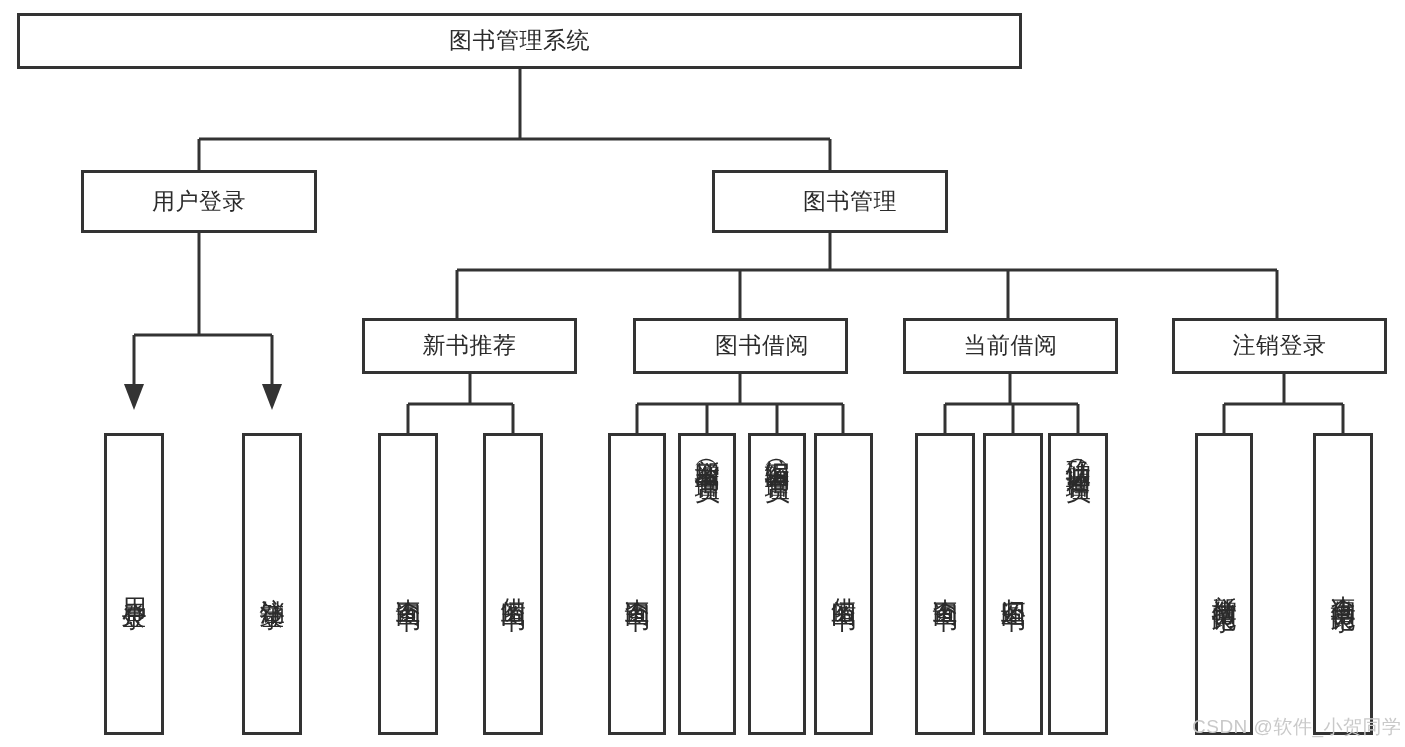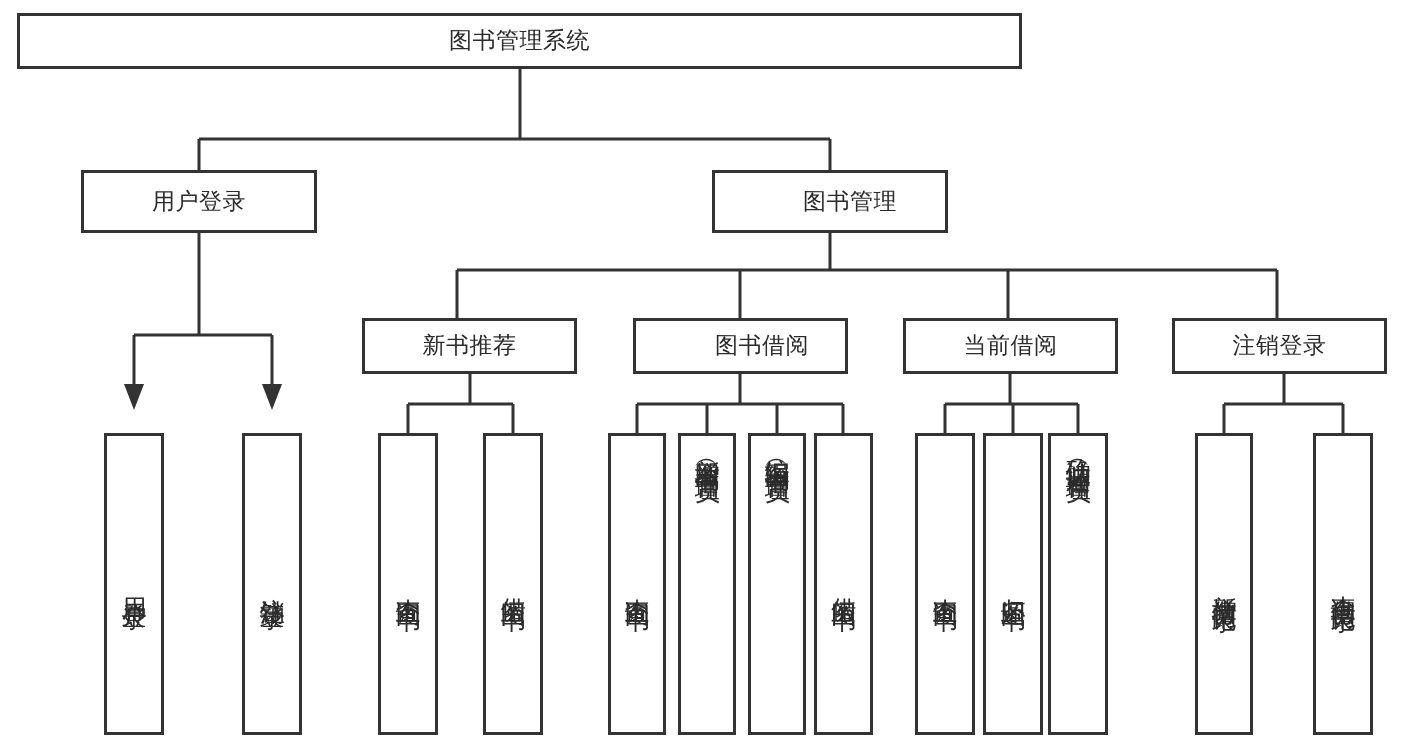--- a/index.html
+++ b/index.html
@@ -176,14 +176,15 @@
       <div class="node-label vertical" style="left: 678px; top: 433px; width: 58px; height: 302px; padding-top: 6px;">新增图书（管理员）</div>
       <div class="node-label vertical" style="left: 748px; top: 433px; width: 58px; height: 302px; padding-top: 6px;">编辑图书（管理员）</div>
       <div class="node-label vertical v-center" style="left: 814px; top: 433px; width: 59px; height: 302px;">借阅图书</div>
       <div class="node-label vertical v-center" style="left: 915px; top: 433px; width: 60px; height: 302px;">查询图书</div>
       <div class="node-label vertical v-center" style="left: 983px; top: 433px; width: 60px; height: 302px;">归还图书</div>
       <div class="node-label vertical" style="left: 1048px; top: 433px; width: 60px; height: 302px; padding-top: 6px;">确认归还（管理员）</div>
       <div class="node-label vertical v-center" style="left: 1195px; top: 433px; width: 58px; height: 302px;">新增借阅记录</div>
       <div class="node-label vertical v-center" style="left: 1313px; top: 433px; width: 60px; height: 302px;">查询借阅记录</div>
     </div>
 
+  <div class="watermark" style="left: 1192px; top: 714px;">CSDN @软件_小贺同学</div>
 
 </div>
 
 </body></html>

